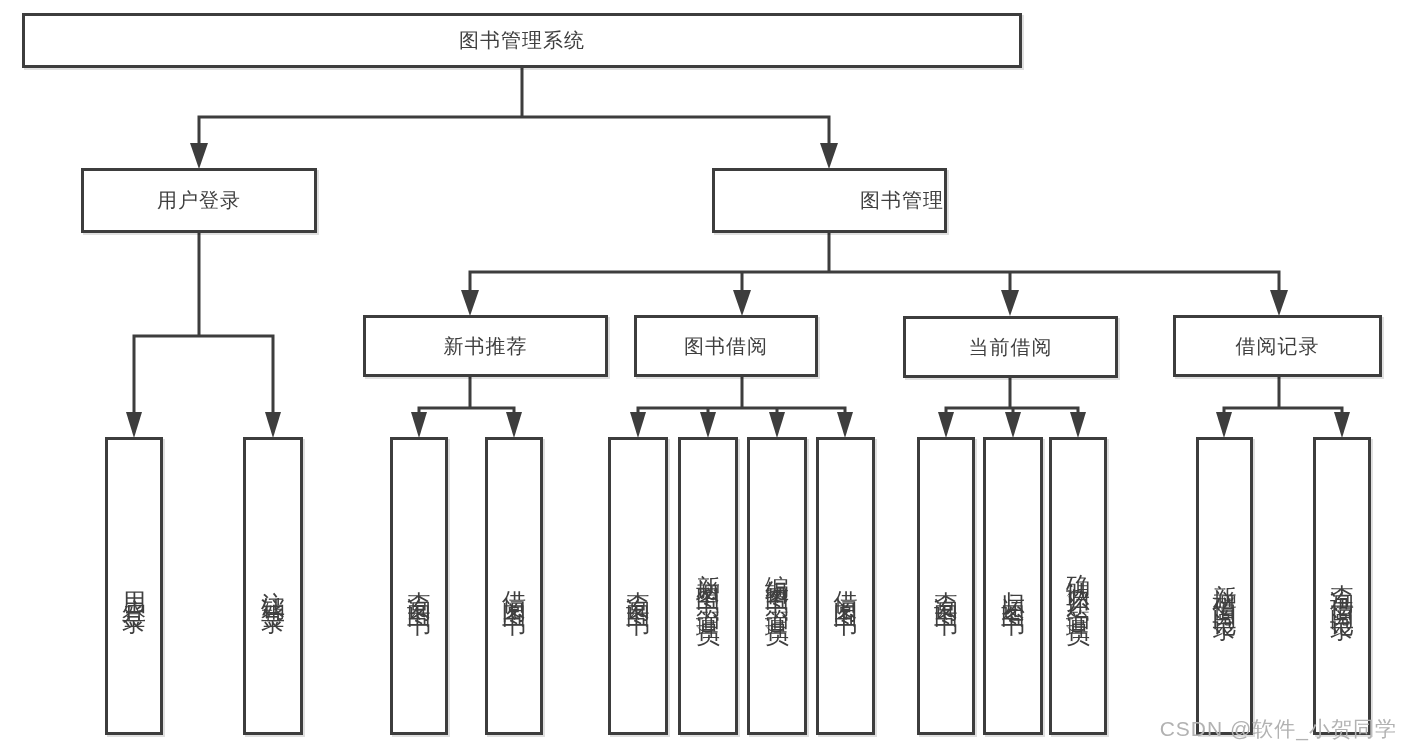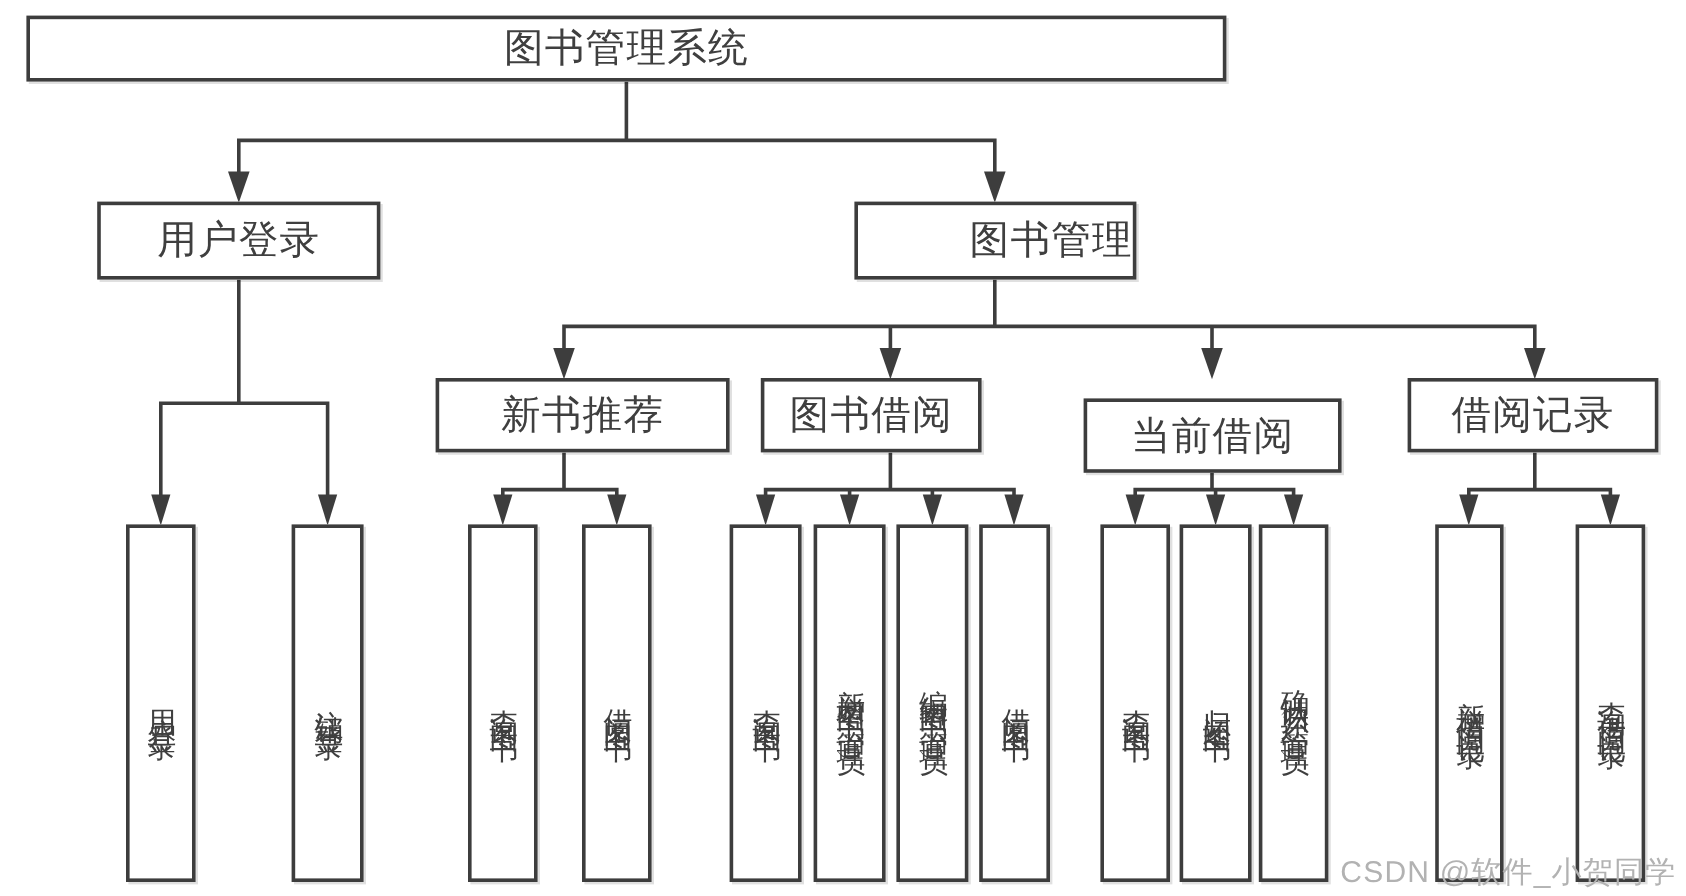--- a/index.html
+++ b/index.html
@@ -21,37 +21,37 @@
     position: absolute;
     box-sizing: border-box;
     background: #ffffff;
     border: 3px solid #3d3d3d;
     display: flex;
     align-items: center;
     justify-content: center;
     box-shadow: 2px 2px 0 rgba(0,0,0,0.12);
   }
   .box.h span {
-    font-size: 33px;
+    font-size: 20px;
     letter-spacing: 1px;
     white-space: nowrap;
   }
   .box.v span {
     writing-mode: vertical-rl;
     text-orientation: mixed;
     font-size: 24px;
     letter-spacing: 7px;
     line-height: 1;
     white-space: nowrap;
   }
   .watermark {
     position: absolute;
     right: 8px;
     bottom: 4px;
-    font-size: 25px;
+    font-size: 21px;
     letter-spacing: 1px;
     color: #b2b2b2;
     white-space: nowrap;
   }
 </style>
 </head>
 <body>
 
 <div class="canvas">
 
@@ -98,21 +98,21 @@
   <div class="box h" style="left:712px; top:168px; width:235px; height:65px;justify-content:flex-end;">
     <span>图书管理</span>
   </div>
 
   <div class="box h" style="left:363px; top:315px; width:245px; height:62px;">
     <span>新书推荐</span>
   </div>
   <div class="box h" style="left:634px; top:315px; width:184px; height:62px;">
     <span>图书借阅</span>
   </div>
-  <div class="box h" style="left:903px; top:332px; width:215px; height:62px;">
+  <div class="box h" style="left:903px; top:316px; width:215px; height:62px;">
     <span>当前借阅</span>
   </div>
   <div class="box h" style="left:1173px; top:315px; width:209px; height:62px;">
     <span>借阅记录</span>
   </div>
 
   <div class="box v" style="left:105px; top:437px; width:58px; height:298px;">
     <span>用户登录</span>
   </div>
   <div class="box v" style="left:243px; top:437px; width:60px; height:298px;">

